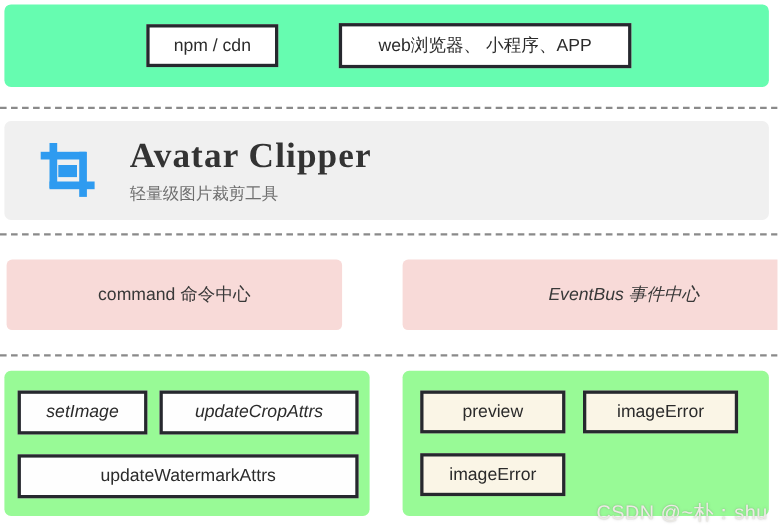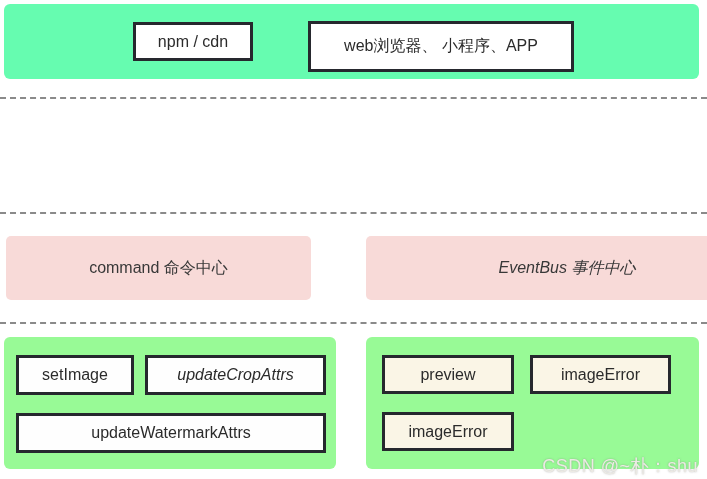--- a/index.html
+++ b/index.html
@@ -23,21 +23,21 @@
   }
   .outlined-box {
     position: absolute;
     background: #ffffff;
     border: 3px solid #26282e;
     display: flex; align-items: center; justify-content: center;
     font-size: 16px; color: #2b2b2b;
     white-space: nowrap;
   }
   .box-npm { left: 129px; top: 18px; width: 120px; height: 39px; }
-  .box-web { left: 304px; top: 17px; width: 266px; height: 51px; }
+  .box-web { left: 304px; top: 17px; width: 266px; height: 41px; }
 
   
   .sep {
     position: absolute; left: 0; width: 707px; height: 0;
     border-top: 2px dashed #8a8a8a;
   }
   .sep1 { top: 97px; }
   .sep2 { top: 212px; }
   .sep3 { top: 322px; }
 
@@ -80,21 +80,21 @@
   .panel-right { left: 366px; width: 333px; }
   .inner-box {
     position: absolute;
     border: 3px solid #26282e;
     display: flex; align-items: center; justify-content: center;
     font-size: 16px; color: #2b2b2b;
     white-space: nowrap;
   }
   .inner-white { background: #fefefe; }
   .inner-cream { background: #faf5e6; }
-  .b-setimage   { left: 12px;  top: 18px; width: 118px; height: 40px; }
+  .b-setimage   { left: 12px;  top: 18px; width: 118px; height: 40px; font-style: italic; }
   .b-cropattrs  { left: 141px; top: 18px; width: 181px; height: 40px; font-style: italic; }
   .b-wmattrs    { left: 12px;  top: 76px; width: 310px; height: 40px; }
   .b-preview    { left: 16px;  top: 18px; width: 132px; height: 39px; }
   .b-imgloaded  { left: 164px; top: 18px; width: 141px; height: 39px; }
   .b-imgerror   { left: 16px;  top: 75px; width: 132px; height: 39px; }
   .b-cropupdate { left: 164px; top: 75px; width: 141px; height: 39px; }
 
   
   .watermark {
     position: absolute; right: 9px; top: 454px;
@@ -108,20 +108,35 @@
 
 <div class="canvas">
 
   <div class="top-bar">
     <div class="outlined-box box-npm">npm / cdn</div>
     <div class="outlined-box box-web">web浏览器、 小程序、APP</div>
   </div>
 
   <div class="sep sep1"></div>
 
+  <div class="header">
+    <svg class="crop-icon" viewBox="0 0 64 64" xmlns="http://www.w3.org/2000/svg" aria-hidden="true">
+      <g fill="#2e9bf0">
+        <rect x="15" y="7" width="7" height="41"></rect>
+        <rect x="7" y="15" width="41" height="7"></rect>
+        <rect x="42" y="15" width="7" height="41"></rect>
+        <rect x="15" y="42" width="41" height="7"></rect>
+        <rect x="23" y="27" width="17" height="11"></rect>
+      </g>
+    </svg>
+    <div class="header-text">
+      <div class="title">Avatar Clipper</div>
+      <div class="subtitle">轻量级图片裁剪工具</div>
+    </div>
+  </div>
 
   <div class="sep sep2"></div>
 
   <div class="pink-box pink-left">command 命令中心</div>
   <div class="pink-box pink-right">EventBus 事件中心</div>
 
   <div class="sep sep3"></div>
 
   <div class="panel panel-left">
     <div class="inner-box inner-white b-setimage">setImage</div>

